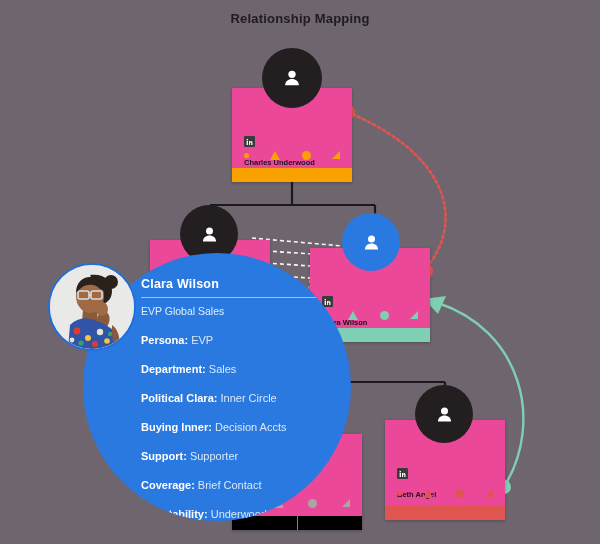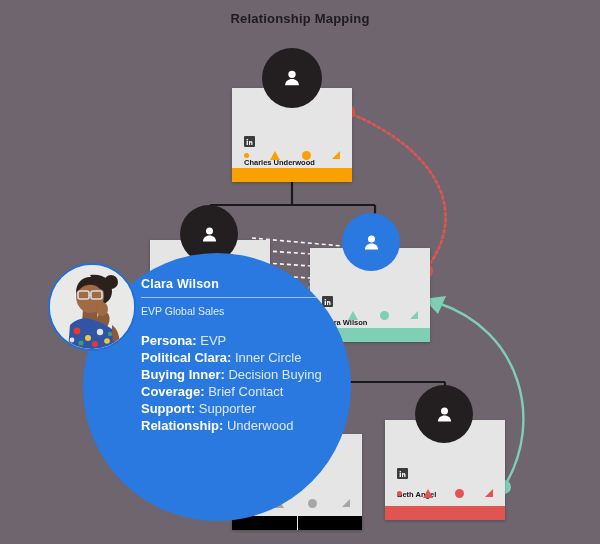--- a/index.html
+++ b/index.html
@@ -38,21 +38,21 @@
   #links {
     position: absolute;
     left: 0; top: 0;
     width: 600px; height: 544px;
     pointer-events: none;
   }
 
   
   .card {
     position: absolute;
-    background: #e5e5e5;
+    background: #ec4899;
     box-shadow: 0 1px 3px rgba(0,0,0,0.25);
   }
   .card-li {
     position: absolute;
     left: 12px;
     top: 48px;
     width: 11px;
     height: 11px;
     background: #3b3b3b;
     border-radius: 1px;
@@ -155,24 +155,25 @@
     height: 1px;
     background: rgba(255,255,255,0.55);
     width: 175px;
   }
   #tt-role {
     font-size: 10.5px;
     color: #e2ecfb;
     margin-bottom: 15px;
   }
   .tt-row {
-    font-size: 13px;
+    font-size: 11px;
     line-height: 17px;
     color: #dce8f9;
     white-space: nowrap;
+    margin-top: 12px;
   }
   .tt-row b {
     color: #ffffff;
     font-weight: bold;
   }
 </style>
 </head>
 <body>
 
 <div id="stage">
@@ -351,25 +352,26 @@
     </svg>
   </div>
 
   <div id="tooltip">
     <div id="tt-inner">
       <div id="tt-name">Clara Wilson</div>
       <div id="tt-rule"></div>
       <div id="tt-role">EVP Global Sales</div>
       <div id="tt-attrs">
           <div class="tt-row"><b>Persona:</b><span> EVP</span></div>
+          <div class="tt-row"><b>Department:</b><span> Sales</span></div>
           <div class="tt-row"><b>Political Clara:</b><span> Inner Circle</span></div>
-          <div class="tt-row"><b>Buying Inner:</b><span> Decision Buying</span></div>
+          <div class="tt-row"><b>Buying Inner:</b><span> Decision Accts</span></div>
+          <div class="tt-row"><b>Support:</b><span> Supporter</span></div>
           <div class="tt-row"><b>Coverage:</b><span> Brief Contact</span></div>
-          <div class="tt-row"><b>Support:</b><span> Supporter</span></div>
-          <div class="tt-row"><b>Relationship:</b><span> Underwood</span></div>
+          <div class="tt-row"><b>Adaptability:</b><span> Underwood</span></div>
         </div>
     </div>
   </div>
 
   <div id="photo-avatar">
     <svg id="photo-inner" viewBox="0 0 84 84" width="84" height="84">
       <rect width="84" height="84" fill="#e9e9e7"></rect>
 
       <path d="M40 10 C54 8 62 16 62 26 C62 33 58 37 54 39 L46 22 Z" fill="#2b211c"></path>
       <circle cx="61" cy="17" r="7" fill="#2b211c"></circle>

